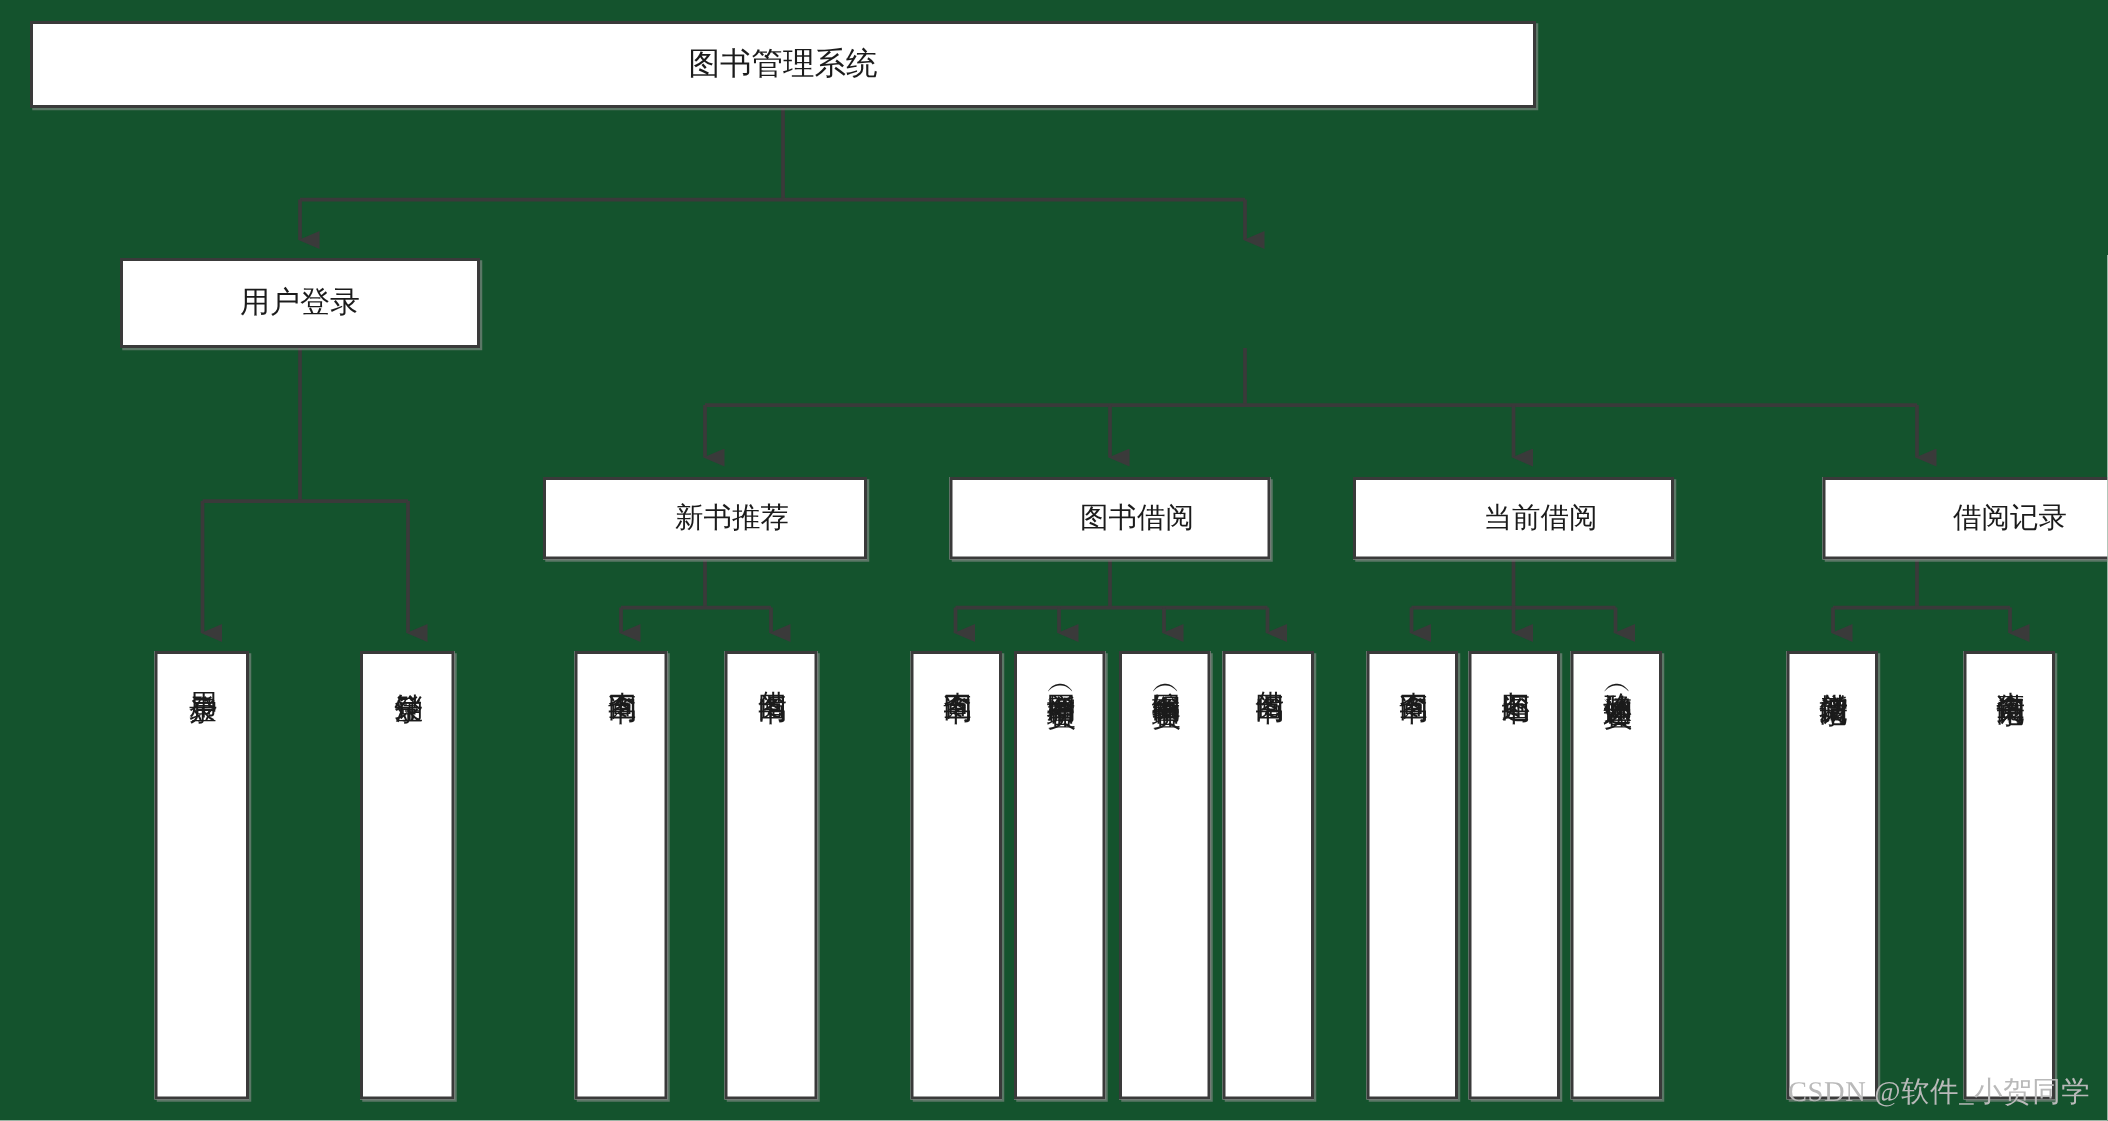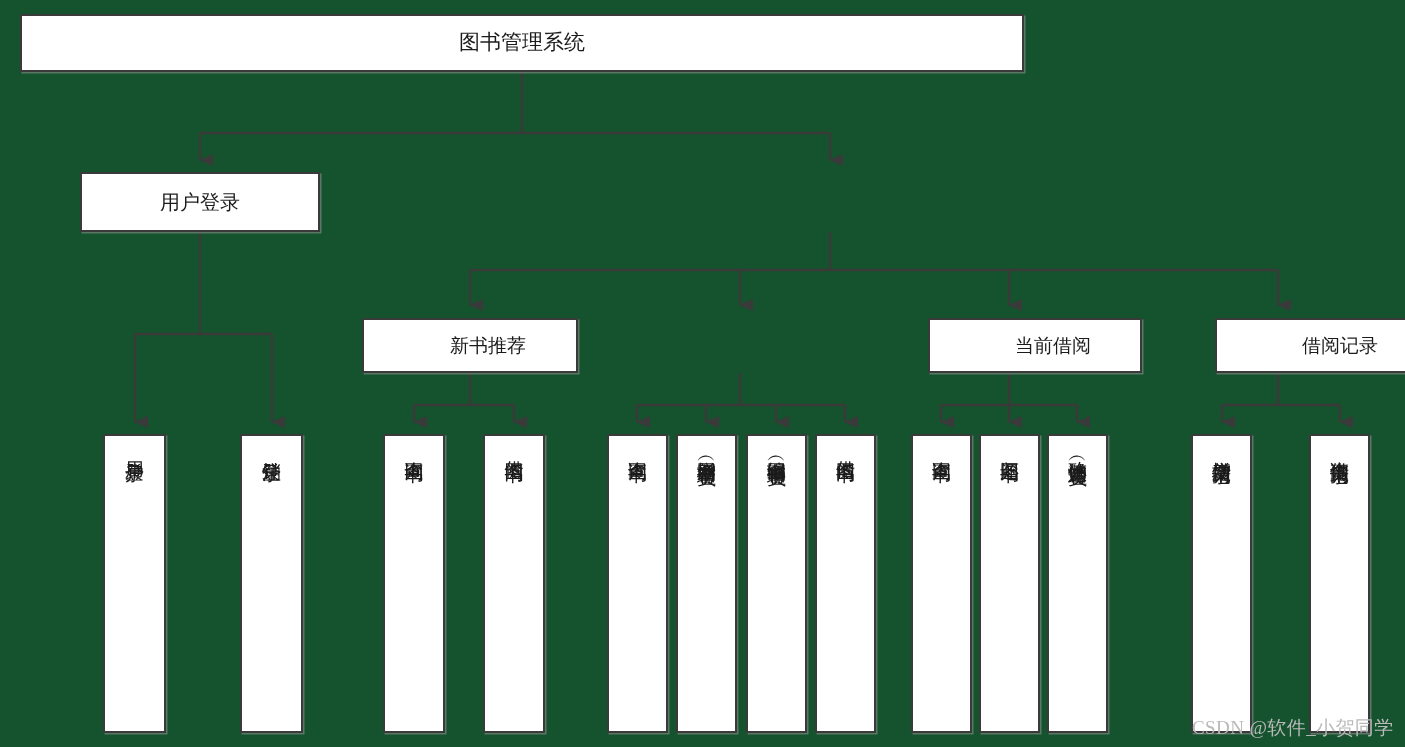--- a/index.html
+++ b/index.html
@@ -134,21 +134,24 @@
     <span class="lbl">图书管理系统</span>
   </div>
 
   <div class="node level1" style="left:80px; top:172px; width:240px; height:60px;">
     <span class="lbl">用户登录</span>
   </div>
 
   <div class="node level2" style="left:362px; top:318px; width:216px; height:55px;">
     <span class="lbl">新书推荐</span>
   </div>
-  <div class="node level2" style="left:928px; top:318px; width:214px; height:55px;">
+  <div class="node level2" style="left:633px; top:318px; width:214px; height:55px;">
+    <span class="lbl">图书借阅</span>
+  </div>
+  <div class="node level2" style="left:902px; top:318px; width:214px; height:55px;">
     <span class="lbl">当前借阅</span>
   </div>
   <div class="node level2" style="left:1171px; top:318px; width:214px; height:55px;margin-left:44px;">
     <span class="lbl">借阅记录</span>
   </div>
 
   <div class="node leaf" style="left:103px; top:434px; width:63px; height:299px;">
     <span class="lbl">用户登录</span>
   </div>
   <div class="node leaf" style="left:240px; top:434px; width:63px; height:299px;">

